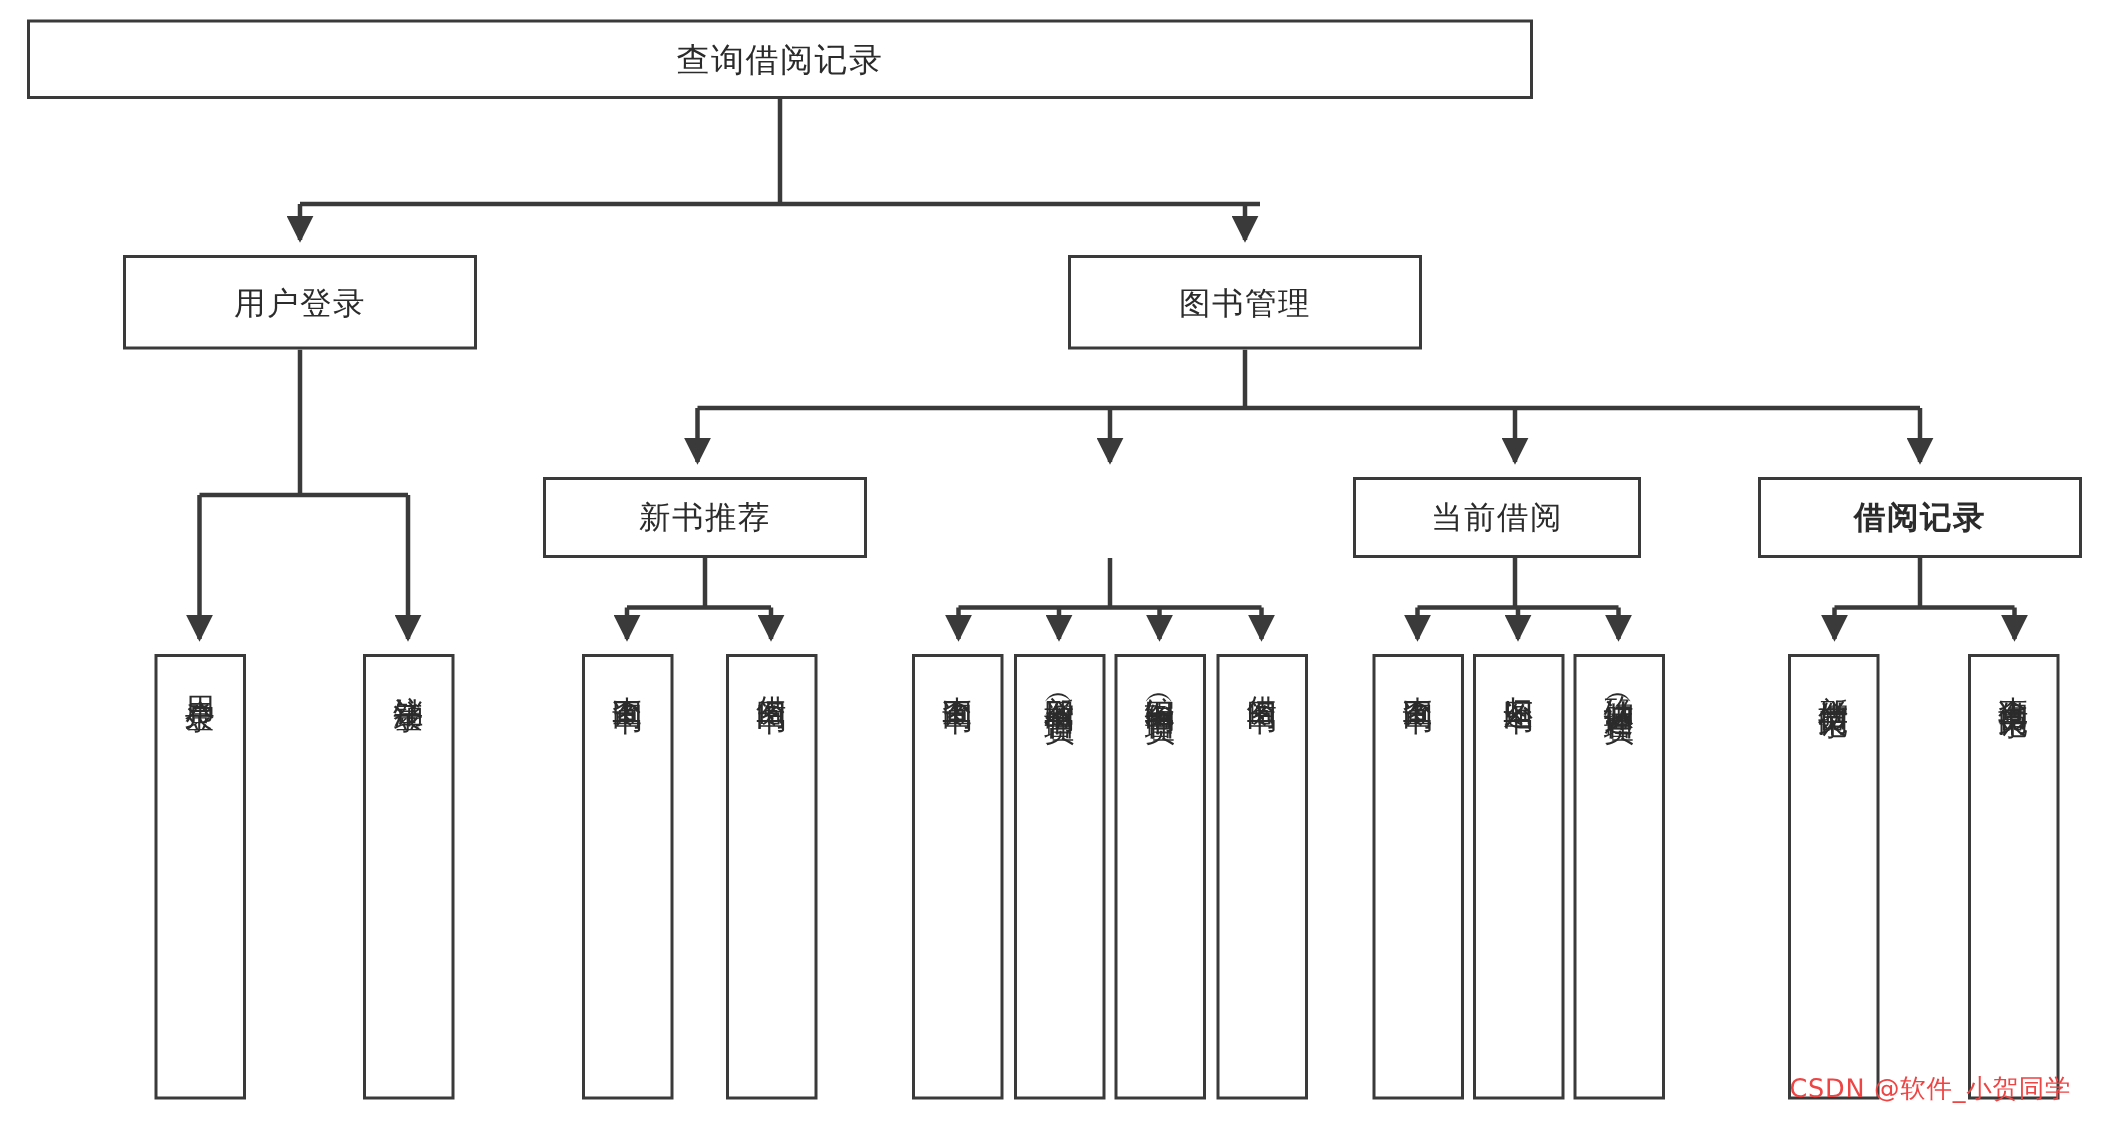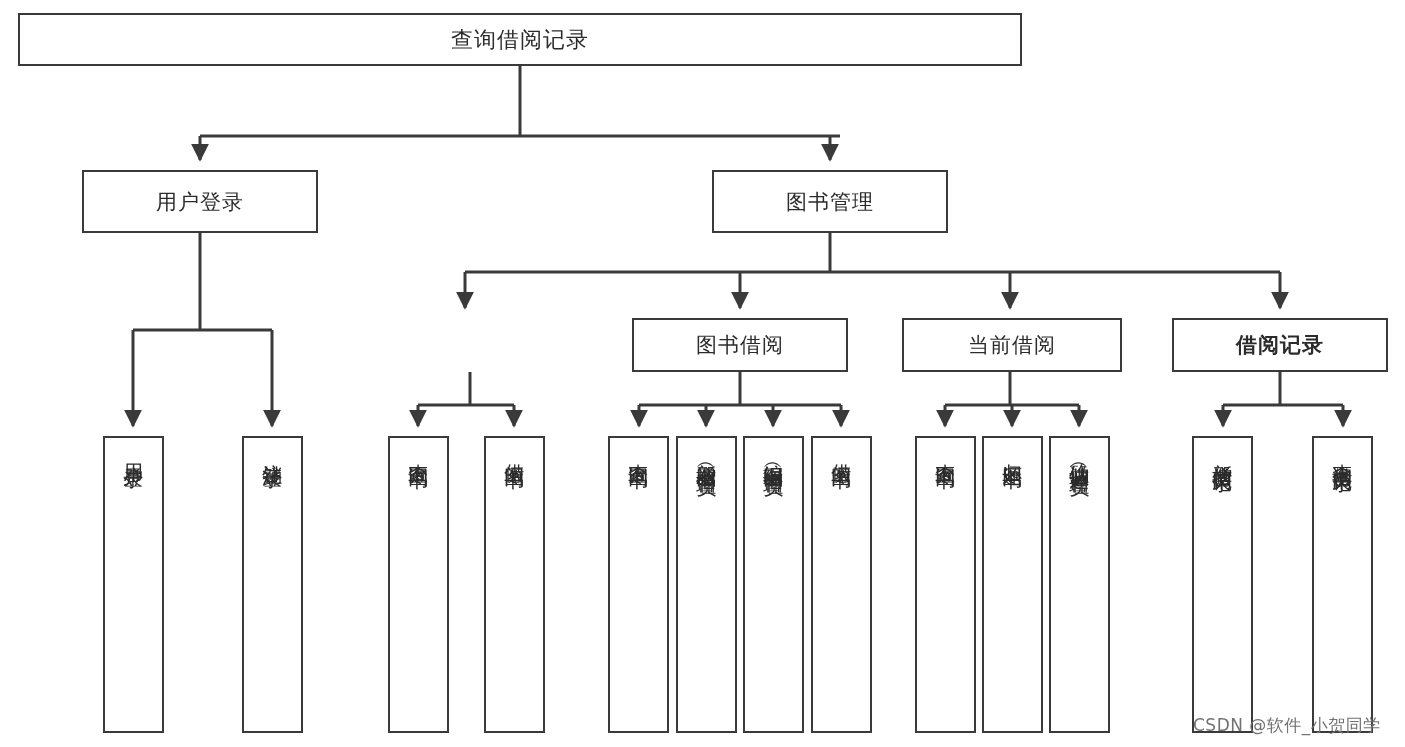--- a/index.html
+++ b/index.html
@@ -53,21 +53,21 @@
     line-height: 1.22;
     letter-spacing: 2px;
     white-space: nowrap;
     color: #2b2b2b;
   }
   .watermark {
     position: absolute;
     left: 1193px;
     top: 714px;
     font-size: 17px;
-    color: #737373;
+    color: #ef4444;
     white-space: nowrap;
     letter-spacing: 0.5px;
   }
 </style>
 </head>
 <body>
 
 <div id="canvas">
 
   <svg class="edges" viewBox="0 0 1405 747" xmlns="http://www.w3.org/2000/svg">
@@ -125,26 +125,26 @@
   </div>
 
   <div class="node horiz" style="left:82px; top:170px; width:236px; height:63px;">
     <span>用户登录</span>
   </div>
 
   <div class="node horiz" style="left:712px; top:170px; width:236px; height:63px;">
     <span>图书管理</span>
   </div>
 
-
-  <div class="node horiz" style="left:632px; top:318px; width:216px; height:54px;">
-    <span>图书借阅</span>
-  </div>
-
-  <div class="node horiz" style="left:902px; top:318px; width:220px; height:54px;">
+  <div class="node horiz" style="left:362px; top:318px; width:216px; height:54px;">
+    <span>新书推荐</span>
+  </div>
+
+
+  <div class="node horiz" style="left:902px; top:318px; width:192px; height:54px;">
     <span>当前借阅</span>
   </div>
 
   <div class="node horiz" style="left:1172px; top:318px; width:216px; height:54px;font-weight:bold;">
     <span>借阅记录</span>
   </div>
 
   <div class="node leaf" style="left:103px; top:436px; width:61px; height:297px;">
     <span class="vtext">用户登录</span>
   </div>

